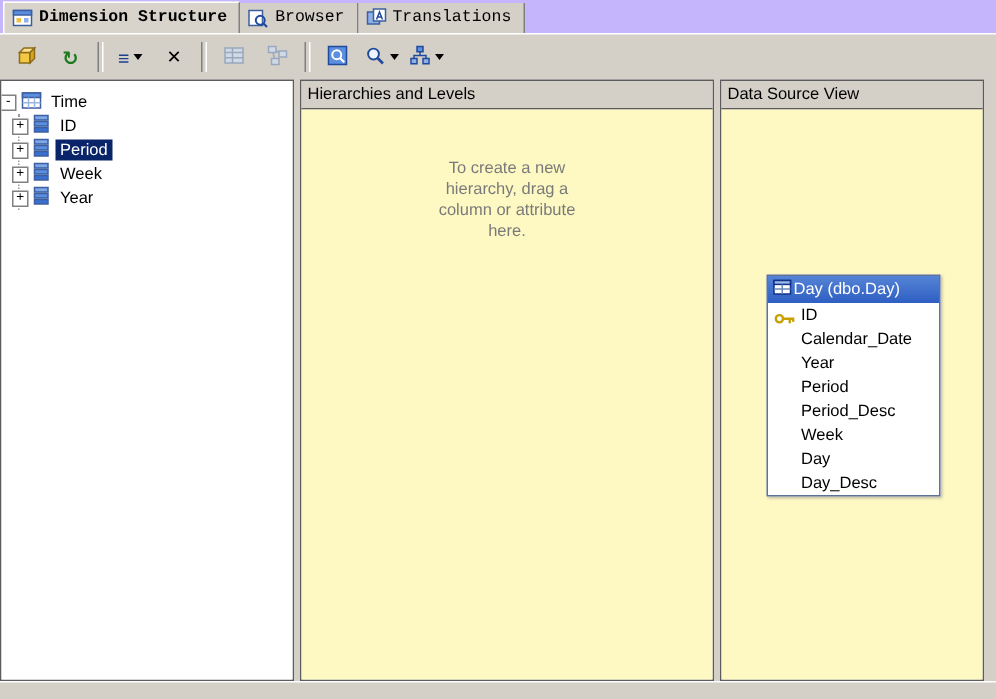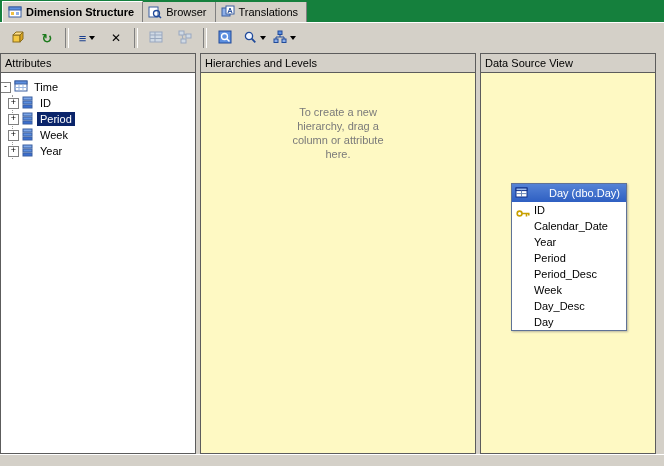--- a/index.html
+++ b/index.html
@@ -6,21 +6,21 @@
   body{
     width:664px;height:466px;overflow:hidden;
     background:#d4d0c8;
     font-family:"Liberation Sans","DejaVu Sans",sans-serif;
     font-size:11px;color:#000;
     -webkit-font-smoothing:none;
   }
   .app{width:664px;height:466px;display:flex;flex-direction:column;}
 
   
-  .tabstrip{height:22px;display:flex;align-items:flex-end;background:#15803d;padding-left:2px;}
+  .tabstrip{height:22px;display:flex;align-items:flex-end;background:#c4b5fd;padding-left:2px;font-family:Liberation Mono, monospace;}
   .tab{height:20px;display:flex;align-items:center;gap:4px;padding:0 8px 0 5px;cursor:default;
        border-right:1px solid #808080;background:#d4d0c8;}
   .tab.active{border:1px solid #808080;border-bottom:none;background:#d8d4cc;
        border-top-color:#fff;border-left-color:#fff;font-weight:bold;}
   .tab .ticon{width:14px;height:14px;flex:0 0 auto;}
 
   
   .toolbar{height:30px;border-top:1px solid #fff;display:flex;align-items:center;
            padding:0 4px;gap:1px;background:#d4d0c8;}
   .tbtn{height:22px;min-width:22px;display:flex;align-items:center;justify-content:center;
@@ -58,21 +58,21 @@
   .expander.minus::before{content:"-";}
   .node-label{padding:1px 3px;white-space:nowrap;}
   .node-label.selected{background:#0a246a;color:#fff;}
 
   
   .drop-hint{width:118px;margin:32px auto 0 auto;text-align:center;color:#7a7a7a;line-height:14px;}
 
   
   .dsv-table{position:absolute;left:30px;top:110px;width:114px;background:#fff;
              border:1px solid #5f7296;box-shadow:1px 1px 2px #b8b49e;}
-  .dsv-header{height:18px;display:flex;align-items:center;gap:21px;padding-left:3px;
+  .dsv-header{height:18px;display:flex;align-items:center;gap:1px;padding-left:3px;
               background:linear-gradient(#5583d6,#2e5fc2);color:#fff;white-space:nowrap;overflow:hidden;}
   .dsv-row{height:16px;line-height:16px;position:relative;padding-left:22px;white-space:nowrap;}
   .key-ico{position:absolute;left:4px;top:4px;}
 
   
   .bottombar{height:11px;border-top:1px solid #fff;background:#d4d0c8;flex:0 0 auto;}
 </style>
 </head>
 <body>
 
@@ -182,21 +182,20 @@
           <path d="M7 4.5 V7 M3 9 V7 H11 V9" stroke="#204a9a" fill="none"></path>
         </svg>
       </span>
       <span class="dd-arrow"></span>
     </div>
   </div>
 
   <div class="panes">
 
     <div class="col col-attrs">
-      <div class="pane-header">Attributes</div>
       <div class="pane-body body-white">
         <div class="tree">
           <div class="tree-root-row">
             <span class="expander minus"></span>
             <span>
               <svg width="14" height="14" viewBox="0 0 14 14">
                 <rect x="1" y="2" width="12" height="10" fill="#fff" stroke="#3b5fa0"></rect>
                 <rect x="1" y="2" width="12" height="3" fill="#5c8fe0" stroke="#3b5fa0"></rect>
                 <line x1="5" y1="5" x2="5" y2="12" stroke="#9bb7e0"></line>
                 <line x1="9" y1="5" x2="9" y2="12" stroke="#9bb7e0"></line>
@@ -299,24 +298,24 @@
           <div class="dsv-row">
             <span>Period</span>
           </div>
           <div class="dsv-row">
             <span>Period_Desc</span>
           </div>
           <div class="dsv-row">
             <span>Week</span>
           </div>
           <div class="dsv-row">
+            <span>Day</span>
+          </div>
+          <div class="dsv-row">
             <span>Day_Desc</span>
-          </div>
-          <div class="dsv-row">
-            <span>Day</span>
           </div>
         </div>
       </div>
     </div>
 
   </div>
 
   <div class="bottombar"></div>
 
 </div>

